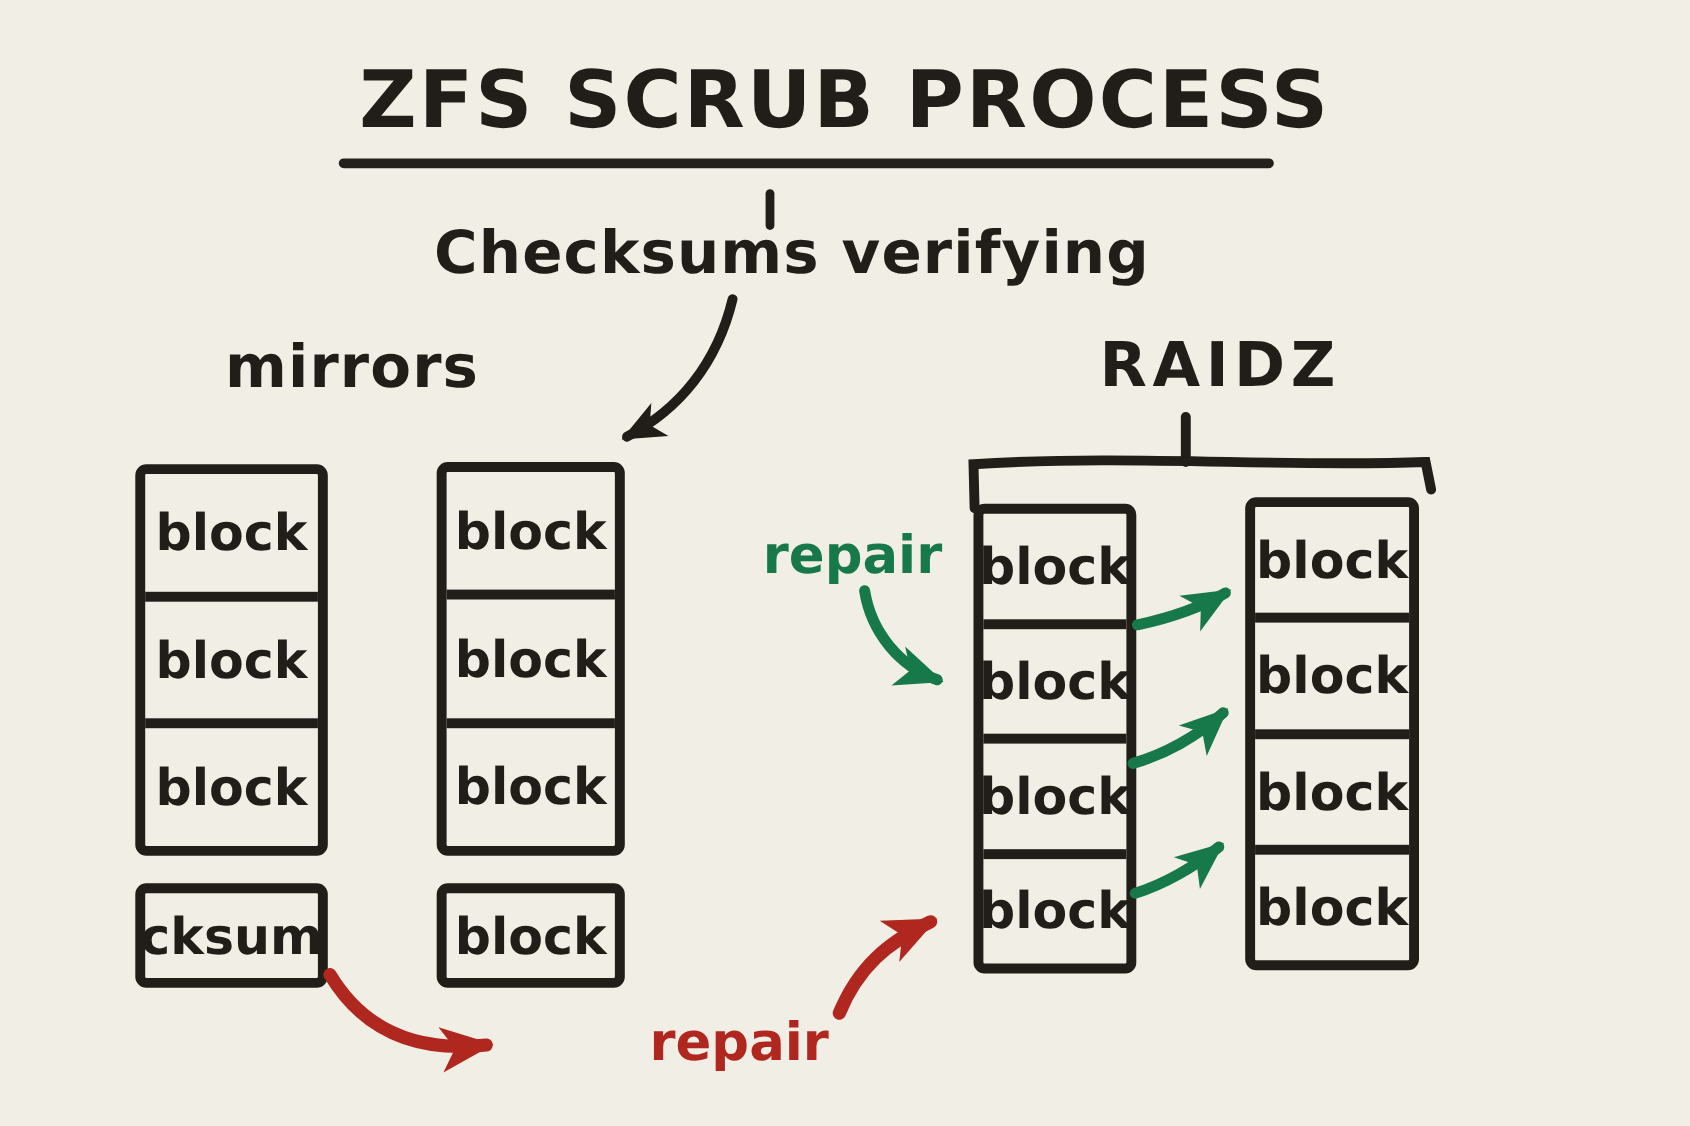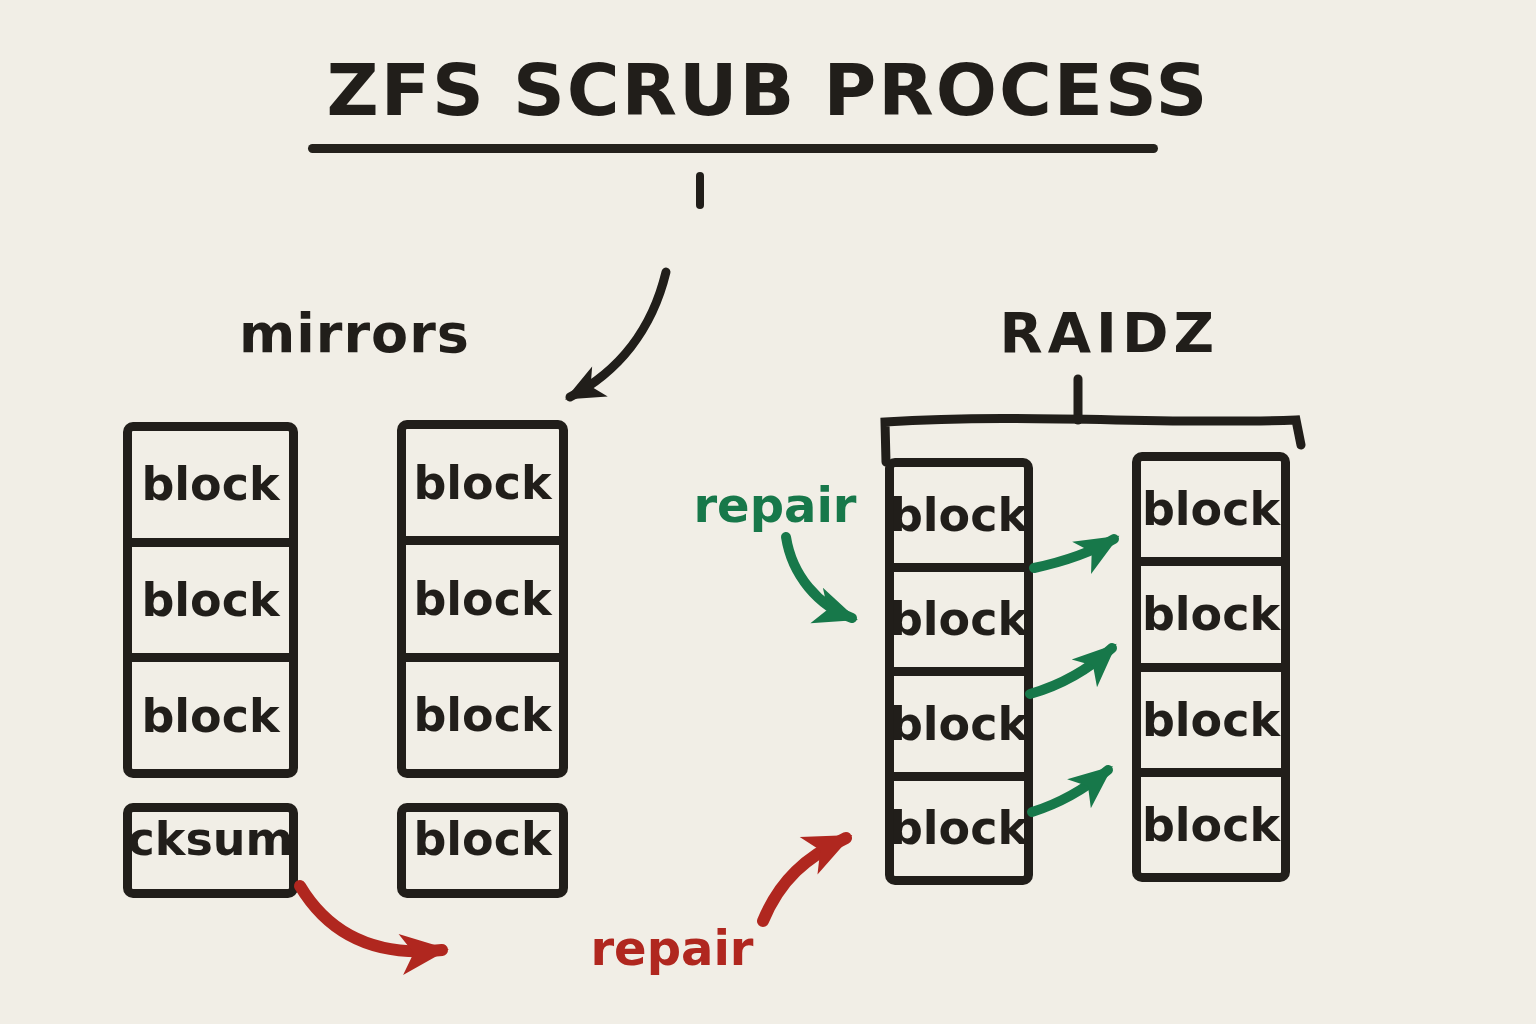--- a/index.html
+++ b/index.html
@@ -9,49 +9,50 @@
     background:#f1eee6;
     overflow:hidden;
     font-family:"DejaVu Sans", sans-serif;
     color:#211e1a;
   }
   .abs{position:absolute;box-sizing:border-box;}
   .txt{white-space:nowrap;font-weight:bold;}
   .center{text-align:center;}
   .title{font-size:72px;letter-spacing:2px;}
   .subtitle{font-size:54px;letter-spacing:1px;}
-  .seclabel{font-size:54px;letter-spacing:1px;text-align:right;}
+  .seclabel{font-size:54px;letter-spacing:1px;}
   .raidzlabel{font-size:56px;letter-spacing:5px;text-align:right;}
   .underline{background:#24211c;border-radius:5px;}
   .col{
     border:9px solid #211e1a;border-radius:10px;
     display:flex;flex-direction:column;
   }
   .cell{
     flex:1;display:flex;align-items:center;justify-content:center;
     border-bottom:9px solid #211e1a;
   }
   .cell:last-child{border-bottom:none;}
   .box{
     border:9px solid #211e1a;border-radius:10px;
-    display:flex;justify-content:center;
+    display:flex;align-items:center;justify-content:center;
   }
   .blocktxt{font-size:46px;font-weight:bold;}
   .repair-green{font-size:48px;font-weight:bold;color:#17784a;}
   .repair-red{font-size:48px;font-weight:bold;color:#b0271f;}
   svg.overlay{position:absolute;left:0;top:0;pointer-events:none;}
 </style>
 </head>
 <body>
 
 <div class="canvas">
 
   <div class="abs txt title center" style="left:0;top:48;width:1536px;left:0px;top:48px;">ZFS SCRUB PROCESS</div>
   <div class="abs underline" style="left:308px;top:144px;width:850px;height:9px;"></div>
 
+  <div class="abs txt subtitle center" style="left:368px;top:198px;width:704px;">Checksums verifying</div>
 
   <div class="abs txt seclabel center" style="left:170px;top:302px;width:300px;">mirrors</div>
   <div class="abs txt raidzlabel center" style="left:919px;top:300px;width:300px;">RAIDZ</div>
 
   <div class="abs col" style="left:123px;top:422px;width:175px;height:356px;">
     <div class="cell">
       <span class="blocktxt">block</span>
     </div>
     <div class="cell">
       <span class="blocktxt">block</span>

